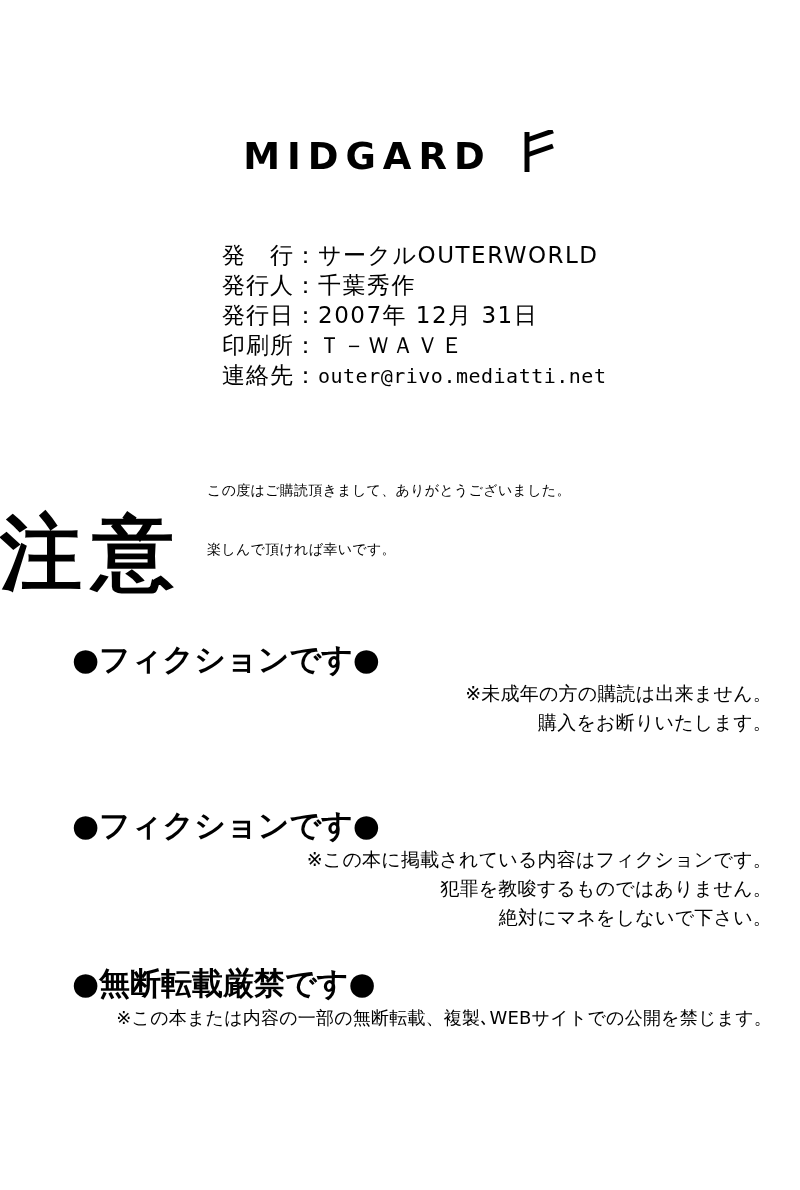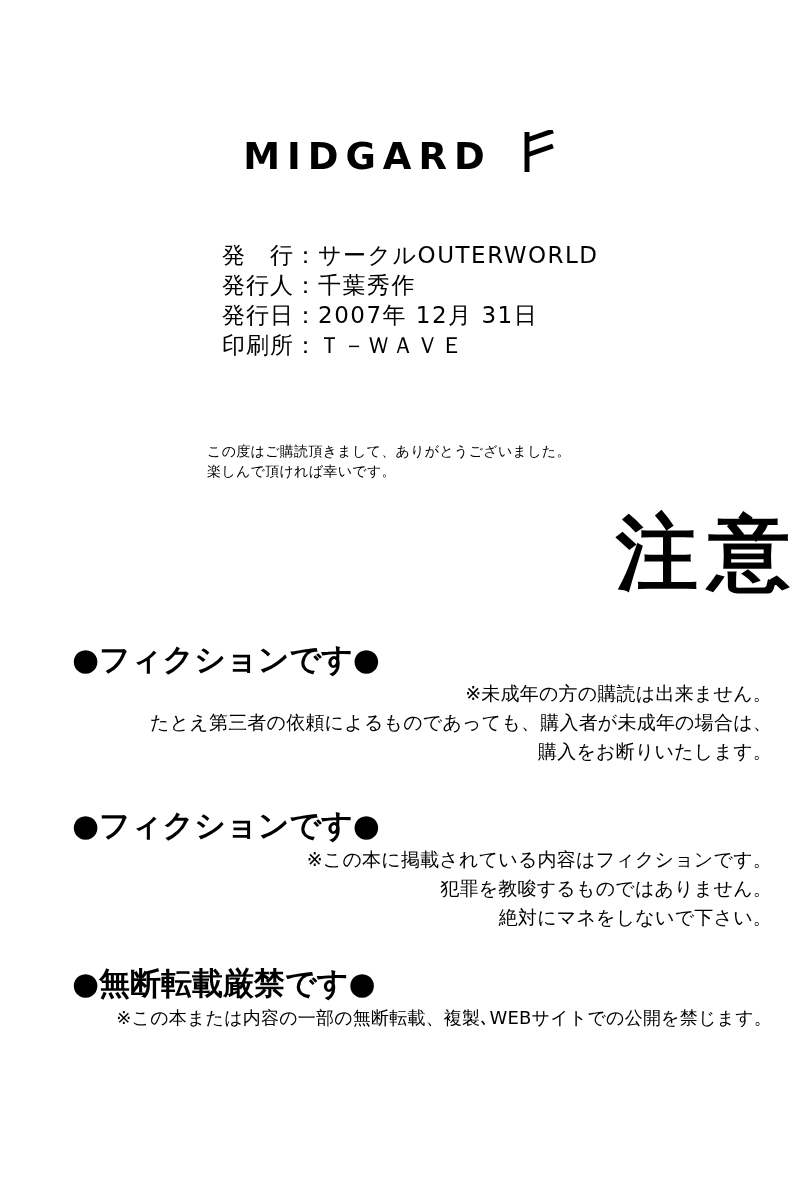--- a/index.html
+++ b/index.html
@@ -81,29 +81,30 @@
     position: absolute;
     left: 207px;
     top: 441px;
     width: 500px;
   }
   .thanks div {
     font-size: 14px;
     line-height: 20px;
     white-space: nowrap;
     letter-spacing: 0.3px;
+    margin-top: 39px;
   }
 
   
   .caution-heading {
     position: absolute;
     left: 0;
     top: 505px;
     width: 800px;
-    text-align: right;
+    text-align: left;
     font-size: 82px;
     font-weight: 700;
     letter-spacing: 10px;
     line-height: 96px;
   }
 
   
   .section {
     position: absolute;
     left: 72px;
@@ -159,34 +160,36 @@
     </div>
     <div class="colophon-line">
       <span class="cl-label">発行人：</span><span class="cl-value">千葉秀作</span>
     </div>
     <div class="colophon-line">
       <span class="cl-label">発行日：</span><span class="cl-value">2007年 12月 31日</span>
     </div>
     <div class="colophon-line">
       <span class="cl-label">印刷所：</span><span class="cl-value">Ｔ－ＷＡＶＥ</span>
     </div>
+    <div class="colophon-line">
+      <span class="cl-label">連絡先：</span><span class="cl-value mono">outer@rivo.mediatti.net</span>
+    </div>
   </div>
 
   <div class="thanks">
     <div>この度はご購読頂きまして、ありがとうございました。</div>
     <div>楽しんで頂ければ幸いです。</div>
   </div>
 
   <div class="caution-heading">注意</div>
 
   <div class="section" id="section-0">
     <div class="section-title">●フィクションです●</div>
     <div class="section-body">
       <div>※未成年の方の購読は出来ません。</div>
-      <div class="indent">たとえ第三者の依頼によるものであっても、購入者が未成年の場合は、</div>
       <div class="indent">購入をお断りいたします。</div>
     </div>
   </div>
 
   <div class="section" id="section-1">
     <div class="section-title">●フィクションです●</div>
     <div class="section-body">
       <div>※この本に掲載されている内容はフィクションです。</div>
       <div class="indent">犯罪を教唆するものではありません。</div>
       <div class="indent">絶対にマネをしないで下さい。</div>

